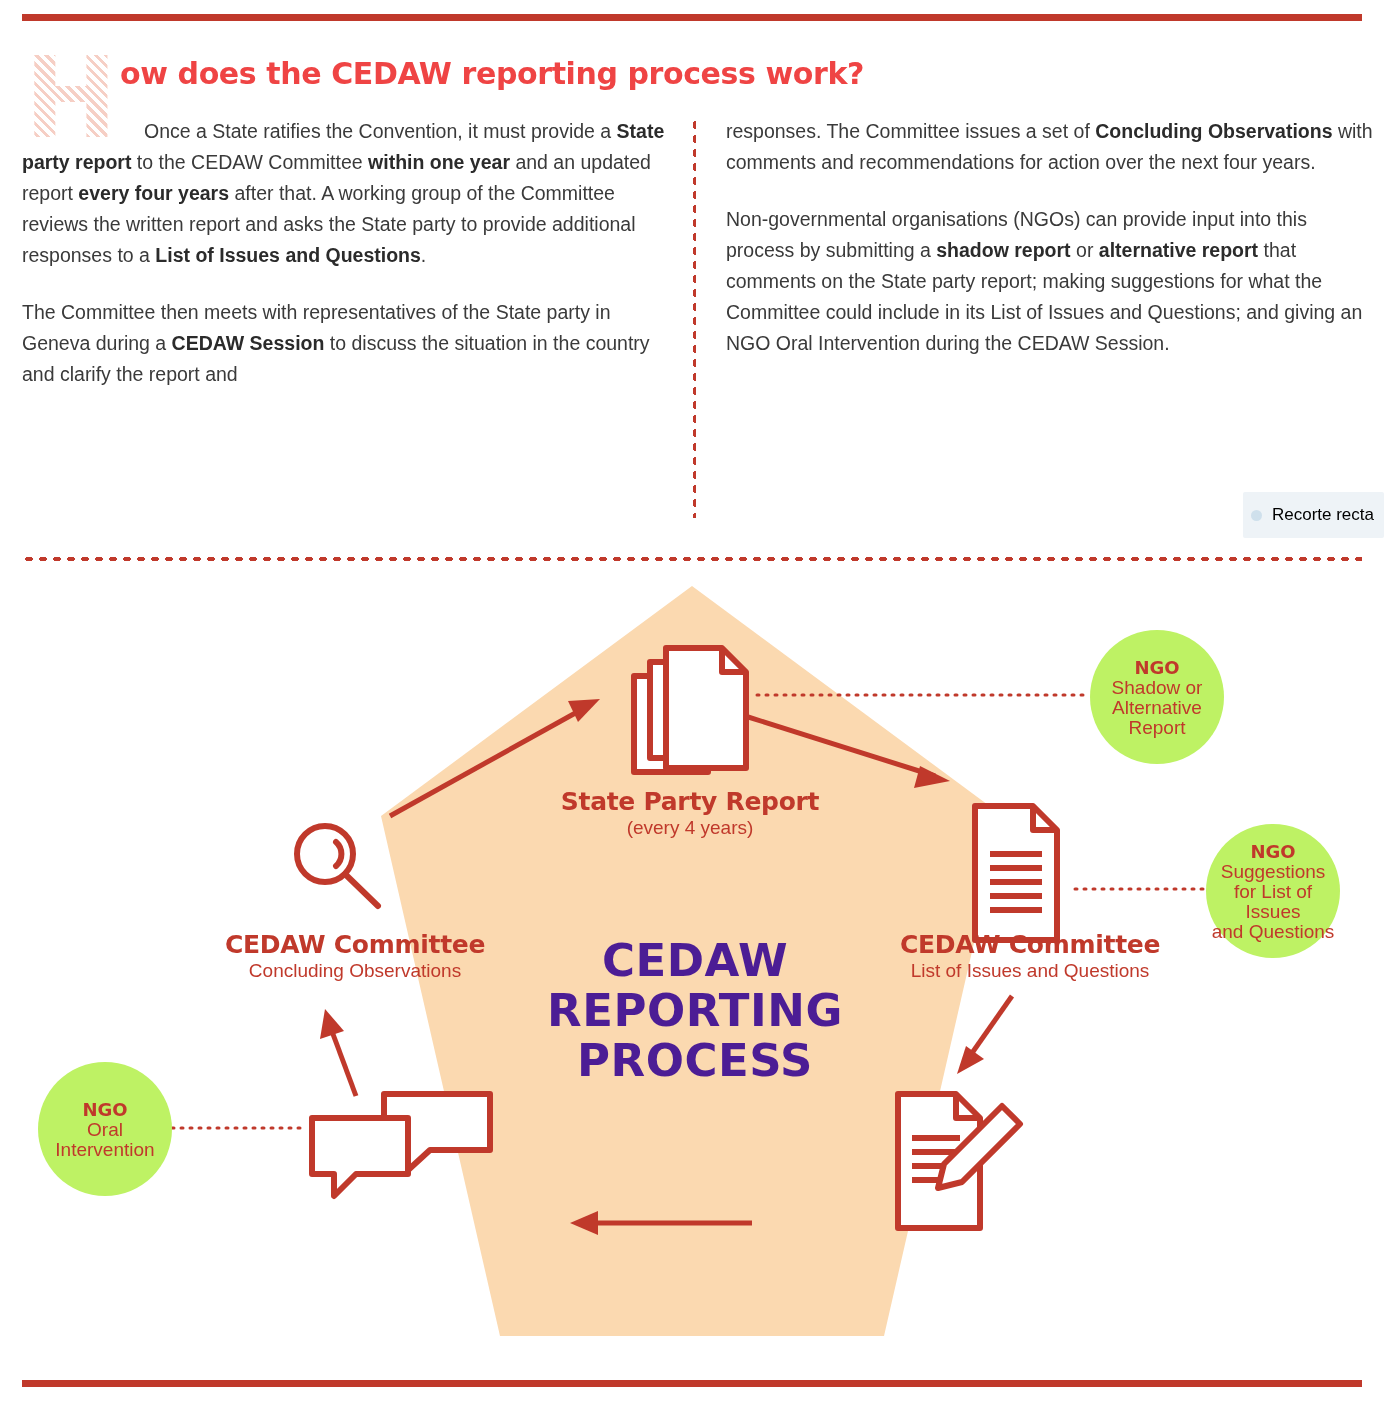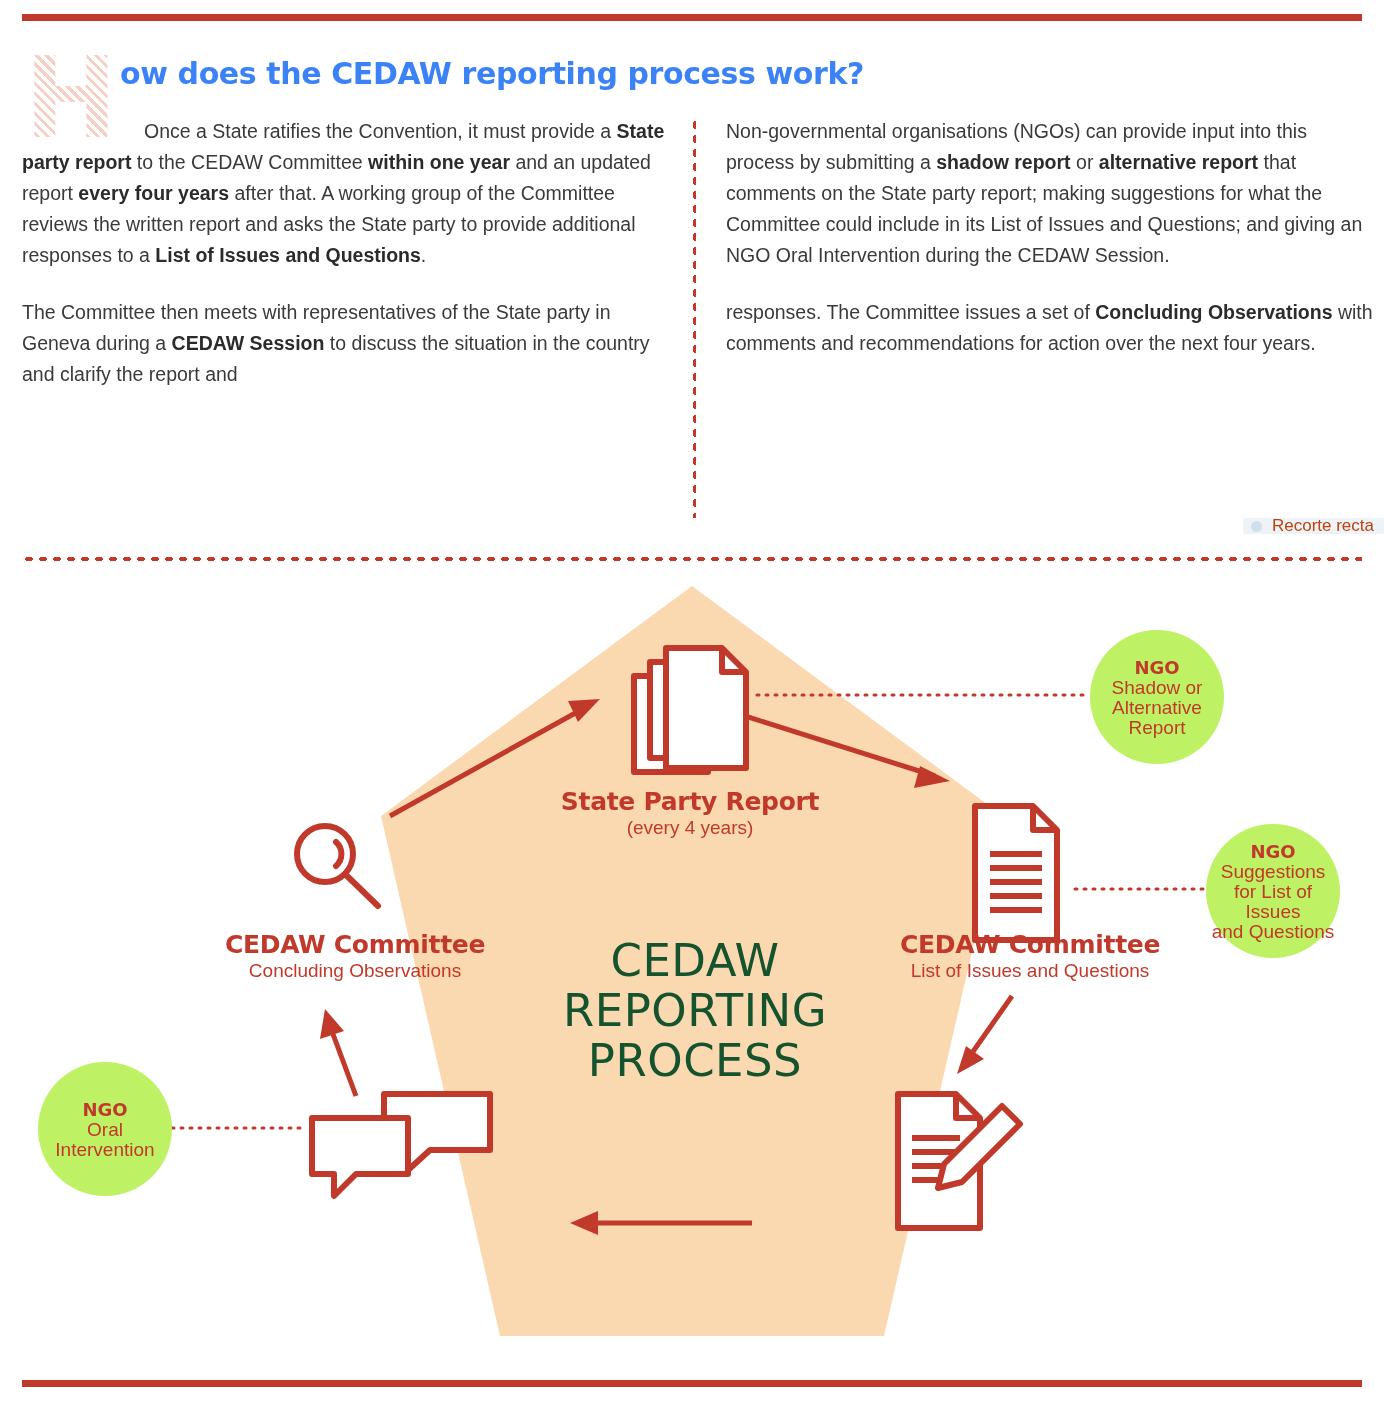--- a/index.html
+++ b/index.html
@@ -22,21 +22,21 @@
     color:#c0392b;
     font-family:"DejaVu Sans", sans-serif;
     font-weight:bold; font-size:112px; line-height:104px;
     letter-spacing:-2px;
     background:repeating-linear-gradient(45deg,#f6cfc5 0px,#f6cfc5 3px,#ffffff 3px,#ffffff 7px);
     -webkit-background-clip:text; background-clip:text; color:transparent;
     text-align:left;
   }
   #headline{
     position:absolute; left:120px; top:56px; width:1000px;
-    color:#3b82f6;
+    color:#ef4444;
     font-family:"DejaVu Sans", sans-serif;
     font-weight:bold; font-size:30px; letter-spacing:-0.4px;
   }
 
   
   .col{
     position:absolute;
     font-family:"Liberation Sans", sans-serif;
     font-size:19.5px; line-height:31px; color:#3a3a3a;
   }
@@ -54,22 +54,22 @@
   }
   
   #row-divider{
     position:absolute; left:22px; top:556px; width:1340px; height:5px;
     background-image:radial-gradient(#c0392b 45%, transparent 46%);
     background-size:14px 6px; background-repeat:repeat-x;
   }
 
   
   #watermark{
-    position:absolute; right:0px; top:518px; height:16px;
-    background:#eef3f7; color:#c2410c;
+    position:absolute; right:0px; top:492px; height:46px;
+    background:#eef3f7; color:#000000;
     font-size:17px; line-height:30px; padding:0 10px 0 8px;
     display:flex; align-items:center; gap:10px;
     border-radius:2px;
   }
   #watermark .dot{ width:11px;height:11px;border-radius:50%;background:#cfe0ec;display:inline-block;}
 
   
   #diagram{ position:absolute; left:0; top:566px; width:1384px; height:810px; }
   #diagram svg{ position:absolute; left:0; top:0; }
 
@@ -83,21 +83,21 @@
   .bubble{
     position:absolute; border-radius:50%; background:#bef264;
     color:#c0392b; text-align:center; display:flex; flex-direction:column;
     align-items:center; justify-content:center;
   }
   .bubble .b1{ font-family:"DejaVu Sans", sans-serif; font-weight:bold; font-size:18px; line-height:21px;}
   .bubble .b2{ font-family:"Liberation Sans", sans-serif; font-size:19px; line-height:20px;}
 
   #center-title{
     position:absolute; left:500px; top:370px; width:390px; text-align:center;
-    color:#14532d; font-family:"DejaVu Sans", sans-serif; font-weight:normal;
+    color:#4c1d95; font-family:"DejaVu Sans", sans-serif; font-weight:bold;
     font-size:45px; line-height:50px; letter-spacing:0.5px;
   }
 </style>
 </head>
 <body>
 
 <div class="rule" id="rule-top"></div>
 <div class="rule" id="rule-bottom"></div>
 
 <div id="dropcap">H</div>
@@ -105,22 +105,22 @@
 
 <div id="col-divider"></div>
 <div id="row-divider"></div>
 
 <div class="col" id="col-left">
   <p class="indent">Once a State ratifies the Convention, it must provide a <b>State party report</b> to the CEDAW Committee <b>within one year</b> and an updated report <b>every four years</b> after that. A working group of the Committee reviews the written report and asks the State party to provide additional responses to a <b>List of Issues and Questions</b>.</p>
   <p>The Committee then meets with representatives of the State party in Geneva during a <b>CEDAW Session</b> to discuss the situation in the country and clarify the report and</p>
 </div>
 
 <div class="col" id="col-right">
+  <p>responses. The Committee issues a set of <b>Concluding Observations</b> with comments and recommendations for action over the next four years.</p>
   <p>Non-governmental organisations (NGOs) can provide input into this process by submitting a <b>shadow report</b> or <b>alternative report</b> that comments on the State party report; making suggestions for what the Committee could include in its List of Issues and Questions; and giving an NGO Oral Intervention during the CEDAW Session.</p>
-  <p>responses. The Committee issues a set of <b>Concluding Observations</b> with comments and recommendations for action over the next four years.</p>
 </div>
 
 <div id="watermark">
   <span class="dot"></span>
   <span>Recorte recta</span>
 </div>
 
 <div id="diagram">
 
   <svg width="1384" height="810" viewBox="0 0 1384 810" aria-hidden="true">

